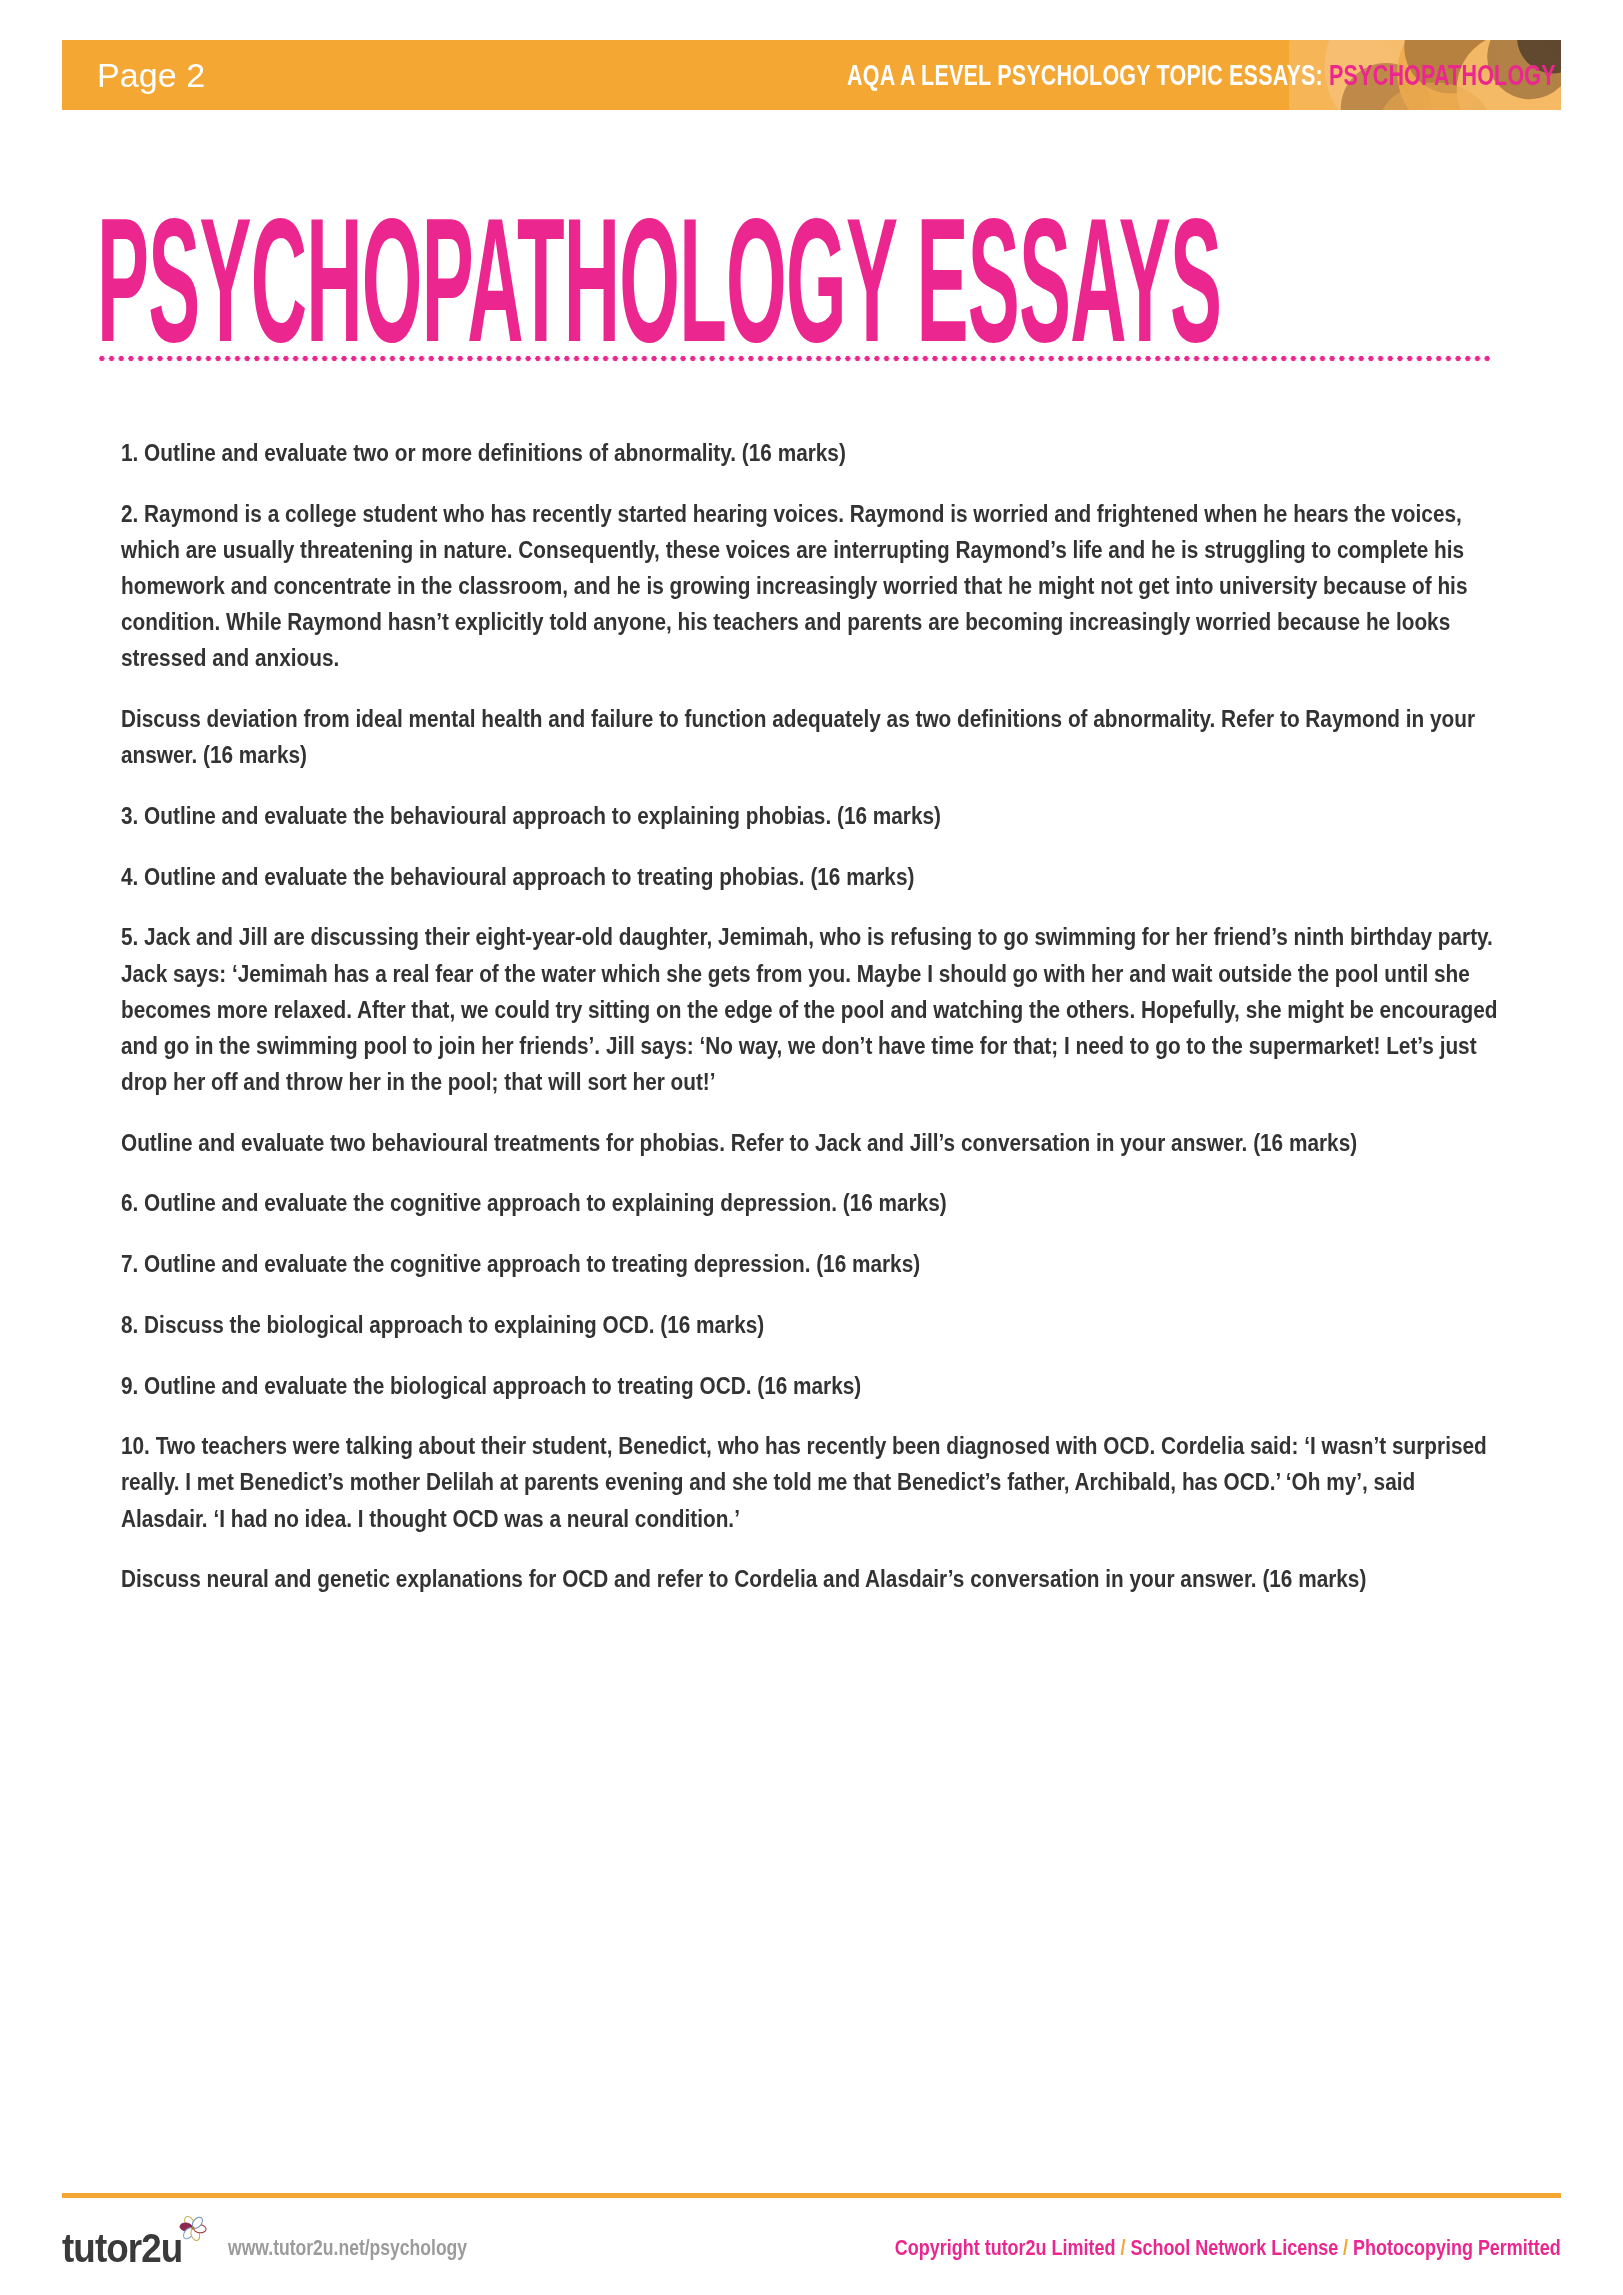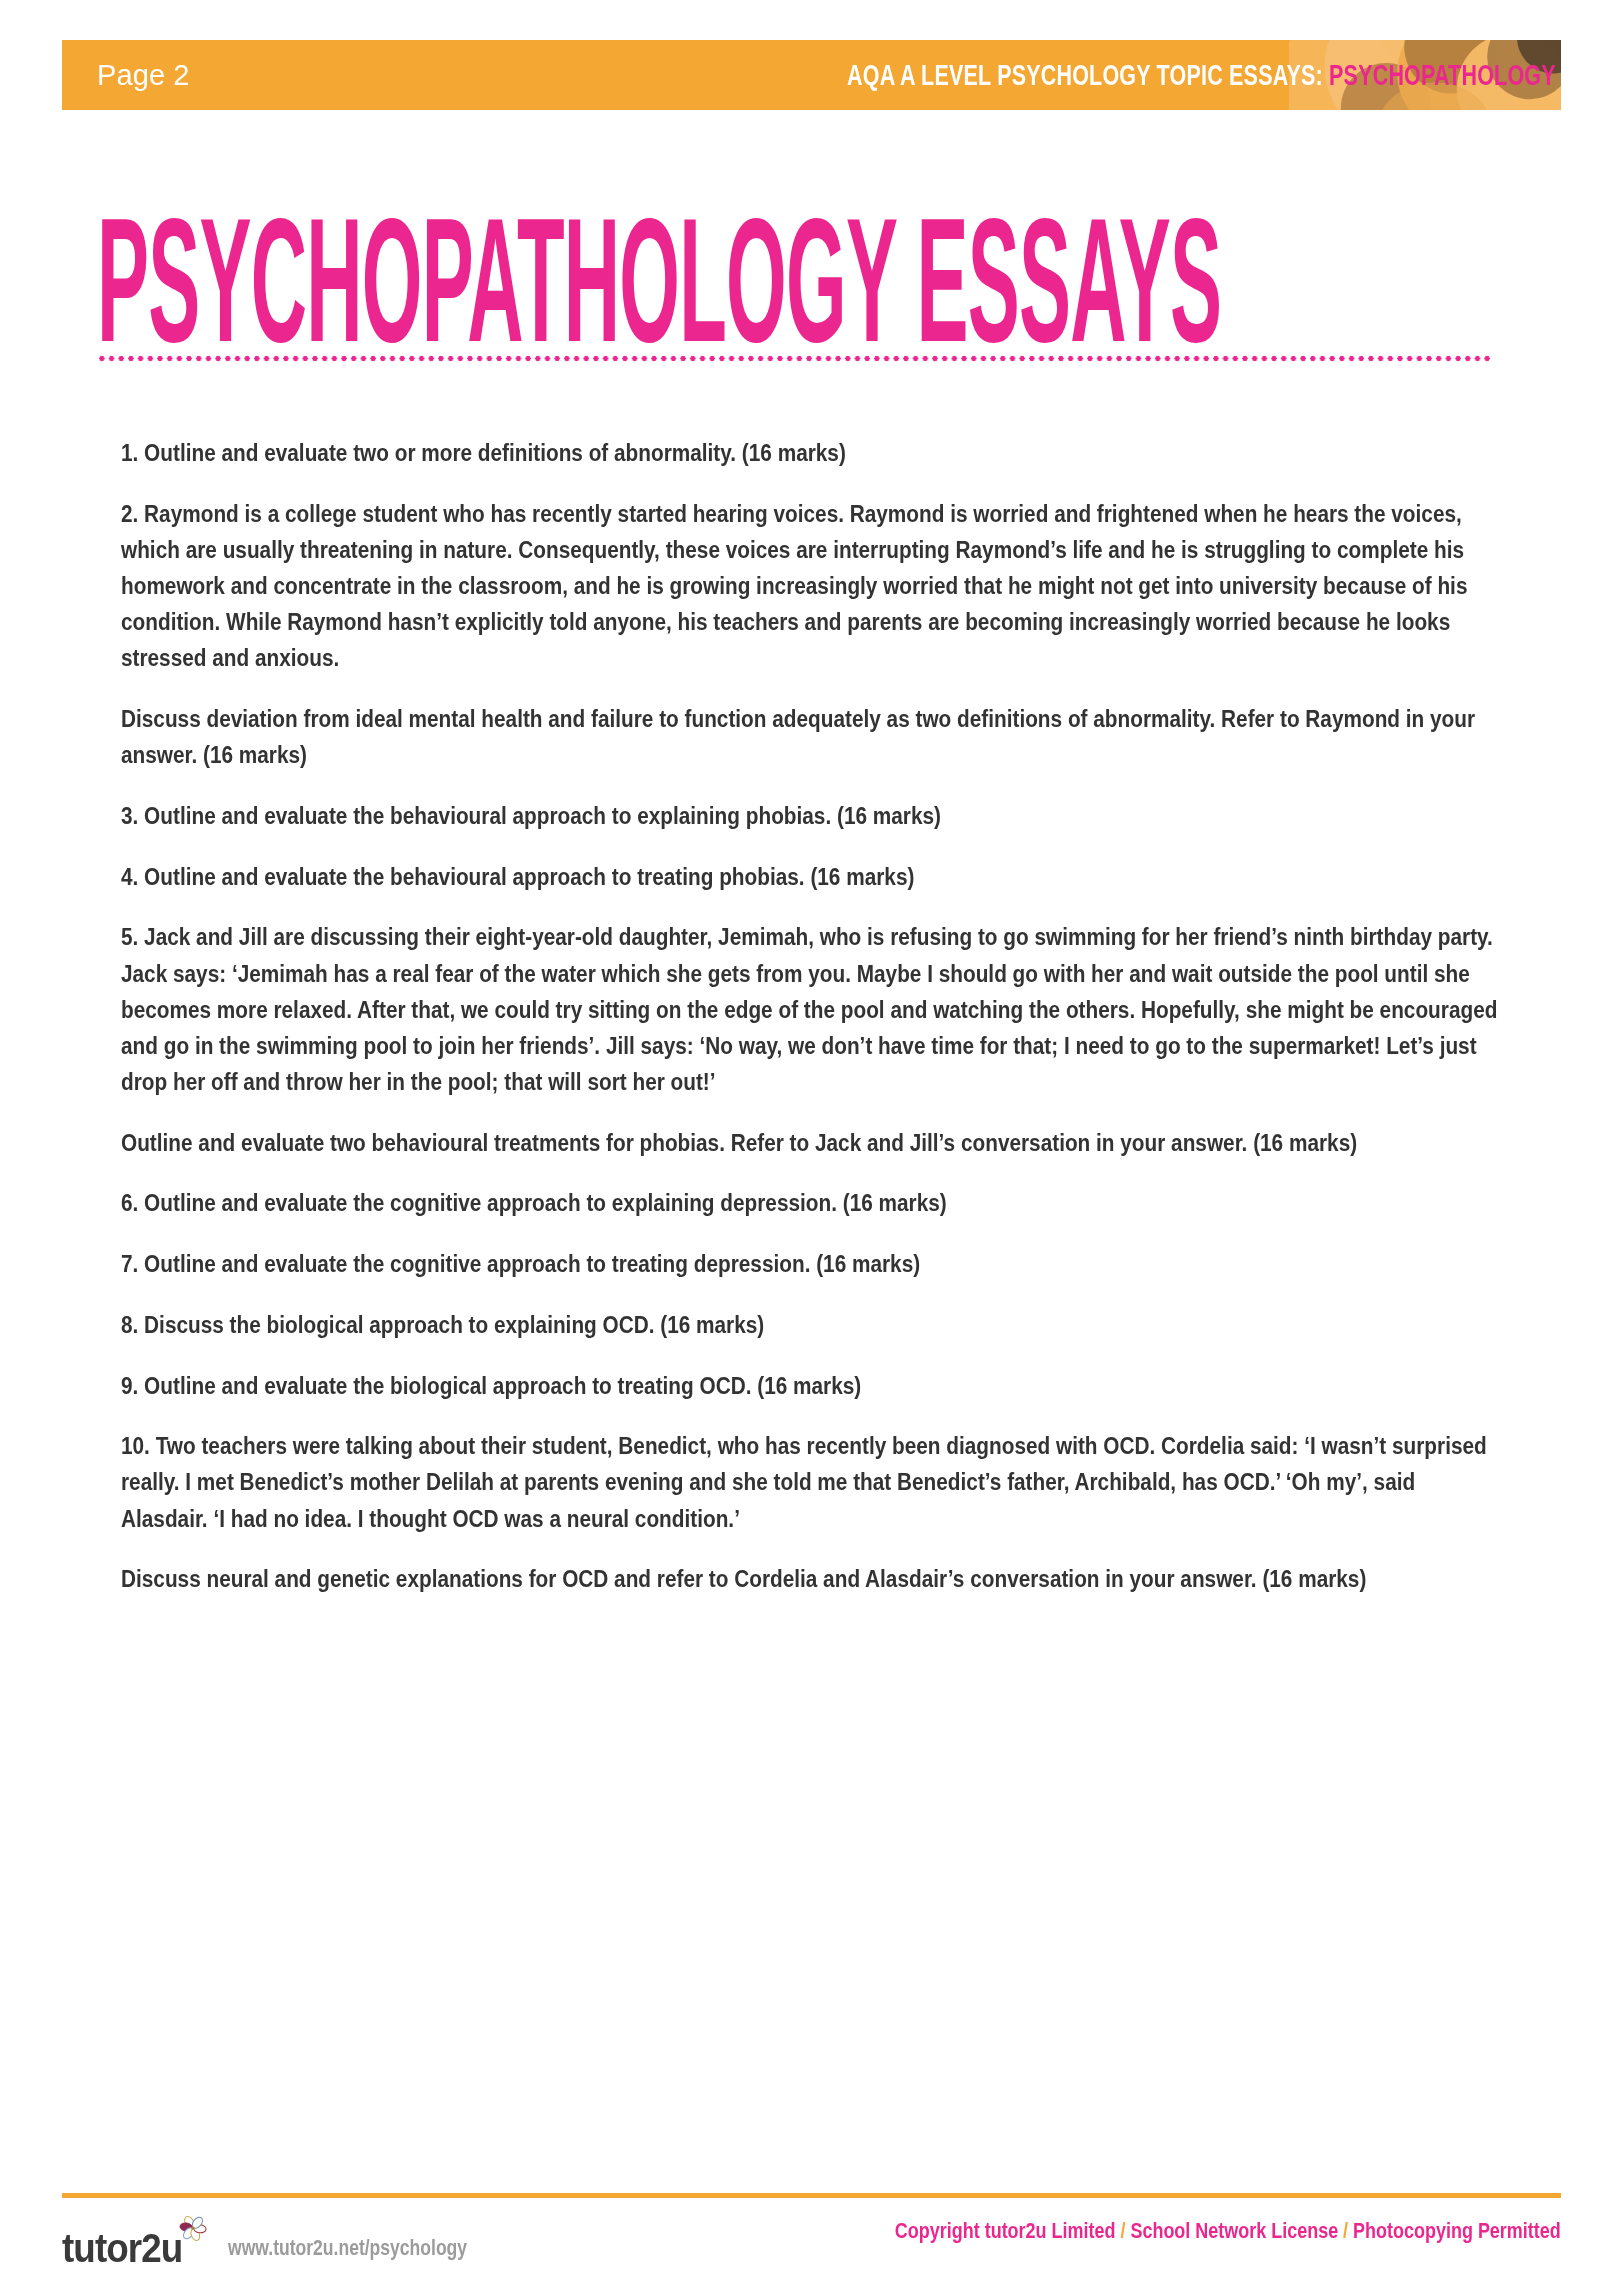--- a/index.html
+++ b/index.html
@@ -38,21 +38,21 @@
     width: 272px;
     height: 214px;
     pointer-events: none;
   }
   .header-page-label {
     position: absolute;
     left: 35px;
     top: 50%;
     transform: translateY(-50%);
     color: #ffffff;
-    font-size: 29px;
+    font-size: 34px;
     font-weight: 400;
     letter-spacing: 0.1px;
     font-family: "Liberation Sans", sans-serif;
     white-space: nowrap;
     z-index: 3;
   }
   .header-title-wrap {
     position: absolute;
     right: 5.2px;
     top: 50%;
@@ -127,20 +127,21 @@
     height: 4.5px;
     background: #f5a734;
   }
   .footer {
     position: absolute;
     left: 62px;
     top: 2219px;
     width: 1499px;
     height: 58px;
     display: flex;
+    align-items: center;
   }
   .footer-left {
     display: flex;
     align-items: center;
     flex: 0 0 auto;
   }
   .logo {
     position: relative;
     display: inline-block;
     padding-right: 6.5px;

